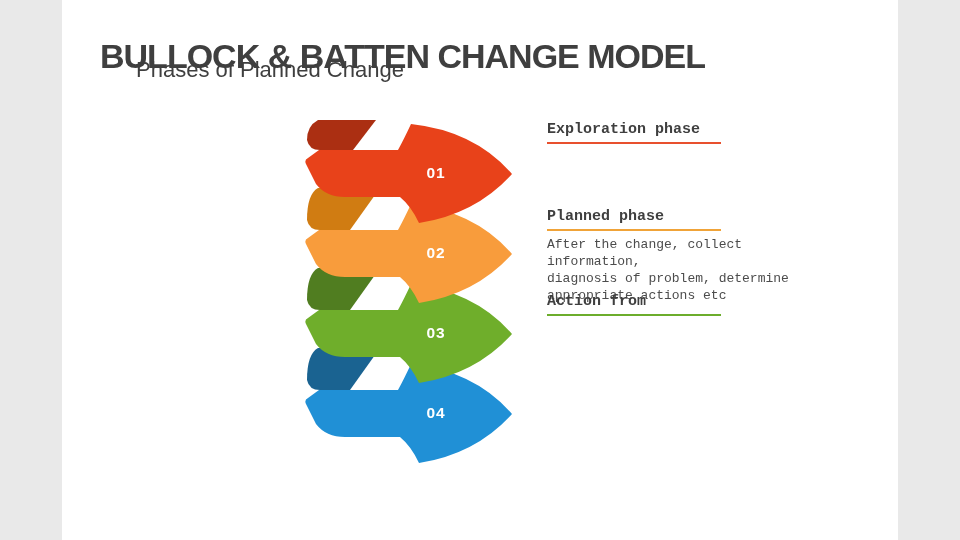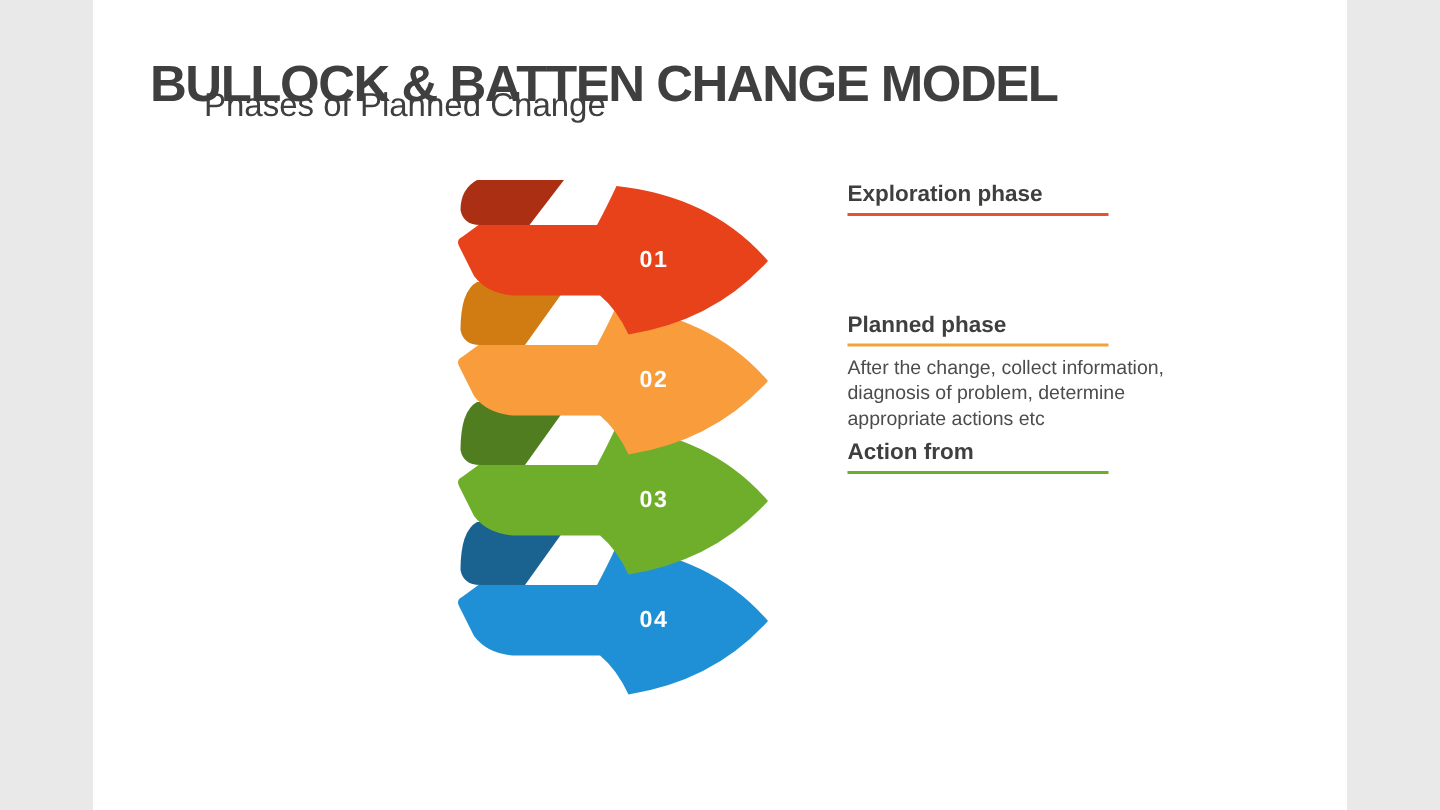--- a/index.html
+++ b/index.html
@@ -16,21 +16,21 @@
   .subtitle {
     position:absolute; left:38px; top:57px;
     font-size:22px; font-weight:400; color:#3f3f3f; white-space:nowrap;margin-left:36px;
   }
   .arrows-svg { position:absolute; left:0; top:0; }
   .num {
     font-family:"Liberation Sans", sans-serif;
     font-size:15.5px; font-weight:bold; fill:#ffffff; letter-spacing:1px;
     text-anchor:middle;
   }
-  .phase { position:absolute; left:503px; width:272px; }
+  .phase { position:absolute; left:485px; width:272px;font-family:Liberation Mono, monospace; }
   .phase-heading {
     margin:0; font-size:15px; font-weight:bold; color:#3f3f3f;
     line-height:19px; white-space:nowrap;
   }
   .phase-underline { width:174px; height:2px; margin-top:3px; }
   .phase-body {
     margin-top:5px; font-size:13px; line-height:17px; color:#4c4c4c;
     white-space:pre-line;
   }
   .p1 { top:120px; }

